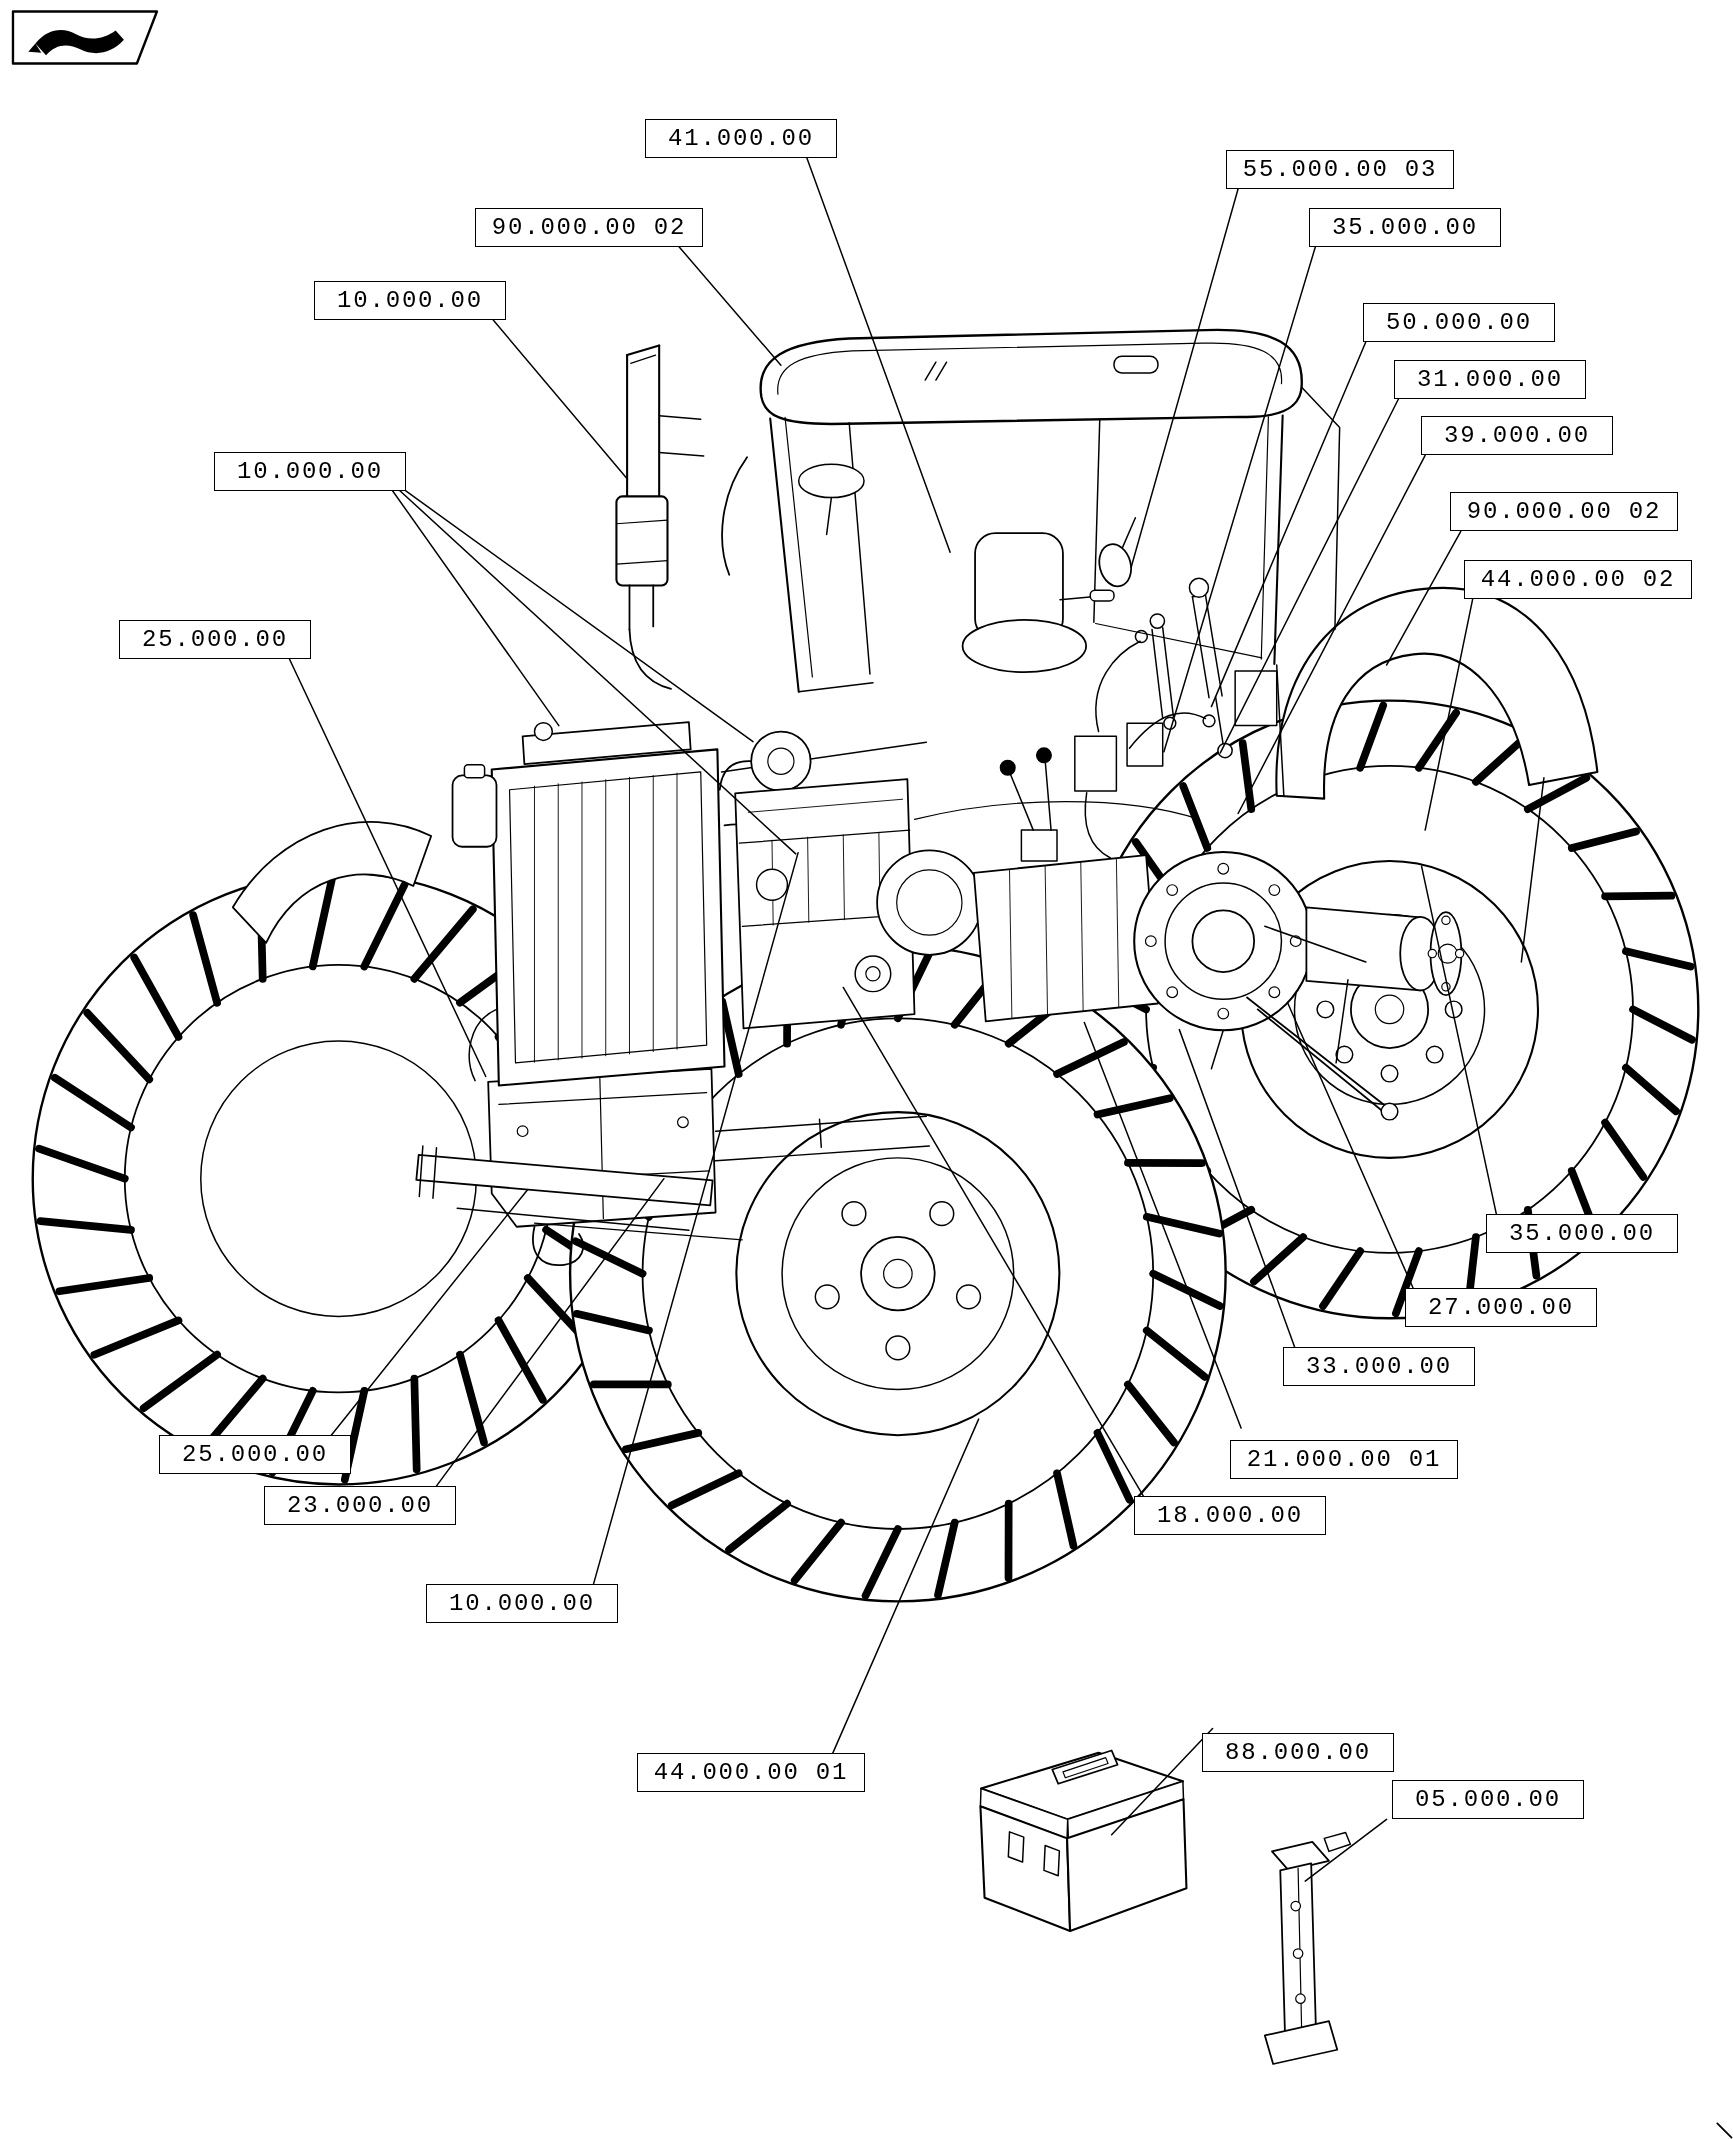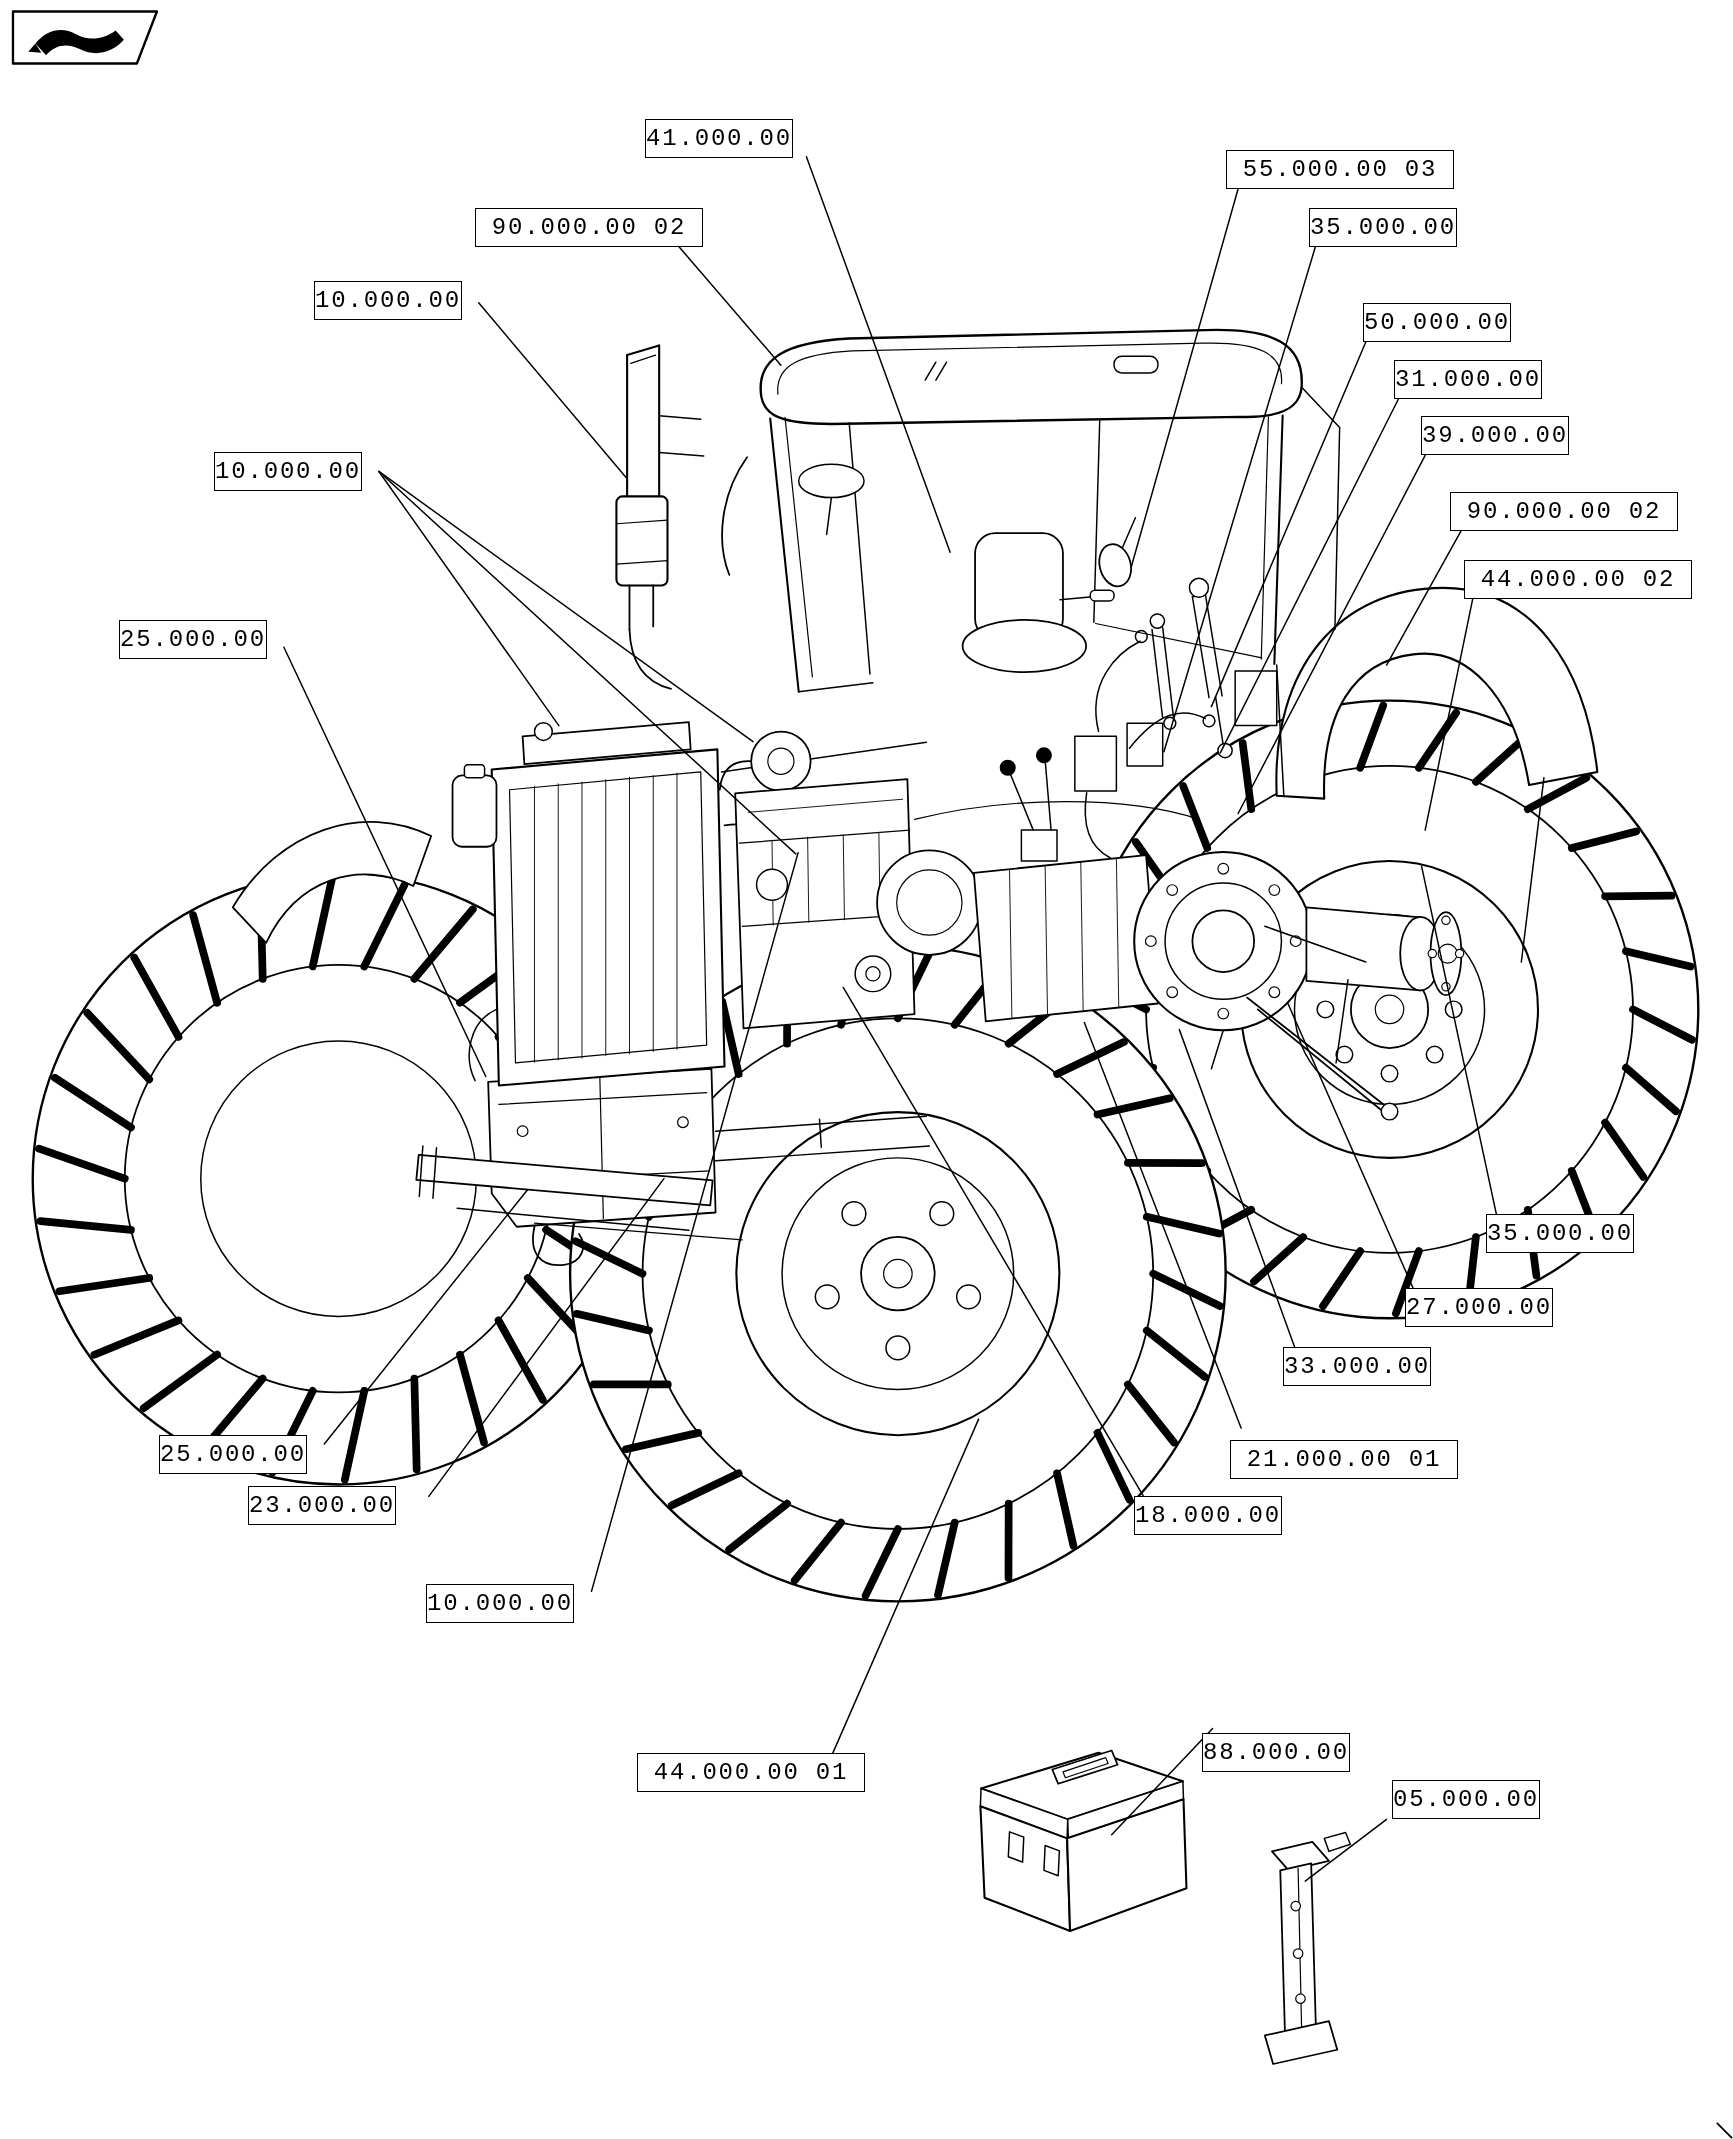--- a/index.html
+++ b/index.html
@@ -9,21 +9,21 @@
     overflow:hidden;
   }
   svg.diagram{position:absolute;left:0;top:0;width:1734px;height:2140px;}
   .callout{
     position:absolute;height:39px;box-sizing:border-box;
     border:1.2px solid #000;background:#fff;
     display:flex;align-items:center;justify-content:center;
     font-size:24px;letter-spacing:1.8px;white-space:nowrap;
     z-index:5;cursor:pointer;
   }
-  .w9{width:148px;}
+  .w9{width:192px;}
   .w12{width:228px;}
   .navbtn{
     position:absolute;left:9.5px;top:8.3px;width:157px;height:59px;z-index:6;cursor:pointer;
     background:transparent;border:none;padding:0;
   }
 </style>
 </head>
 <body>
 
 <svg class="diagram" viewBox="0 0 2920 3604" fill="none" stroke="#000" stroke-width="3" stroke-linejoin="round" stroke-linecap="round">
@@ -416,18 +416,18 @@
 <div class="callout w9" style="left:214px;top:452px;">10.000.00</div>
 <div class="callout w12" style="left:1450px;top:492px;">90.000.00 02</div>
 <div class="callout w12" style="left:1464px;top:560px;">44.000.00 02</div>
 <div class="callout w9" style="left:119px;top:620px;">25.000.00</div>
 <div class="callout w9" style="left:1486px;top:1214px;">35.000.00</div>
 <div class="callout w9" style="left:1405px;top:1288px;">27.000.00</div>
 <div class="callout w9" style="left:1283px;top:1347px;">33.000.00</div>
 <div class="callout w12" style="left:1230px;top:1428px;margin-top:12px;">21.000.00 01</div>
 <div class="callout w9" style="left:159px;top:1435px;">25.000.00</div>
 <div class="callout w9" style="left:1134px;top:1496px;">18.000.00</div>
-<div class="callout w9" style="left:248px;top:1486px;">23.000.00</div>
+<div class="callout w9" style="left:264px;top:1486px;">23.000.00</div>
 <div class="callout w9" style="left:426px;top:1584px;">10.000.00</div>
 <div class="callout w12" style="left:637px;top:1753px;">44.000.00 01</div>
 <div class="callout w9" style="left:1202px;top:1733px;">88.000.00</div>
 <div class="callout w9" style="left:1378px;top:1780px;margin-left:14px;">05.000.00</div>
 
 
 </body></html>

